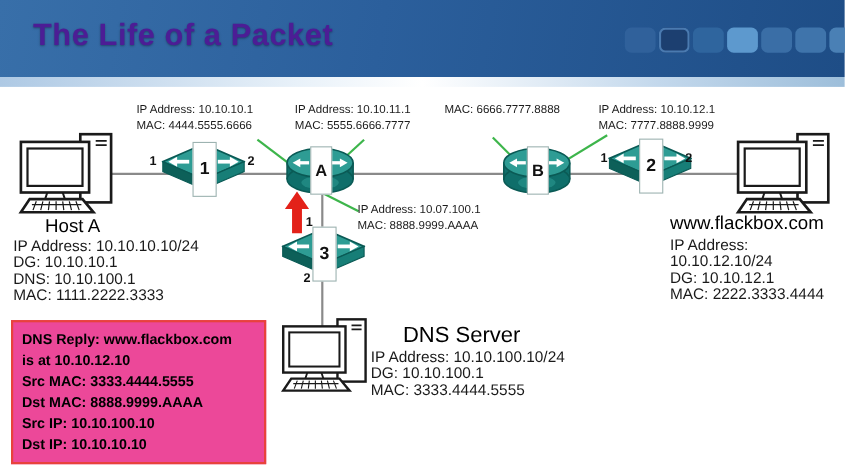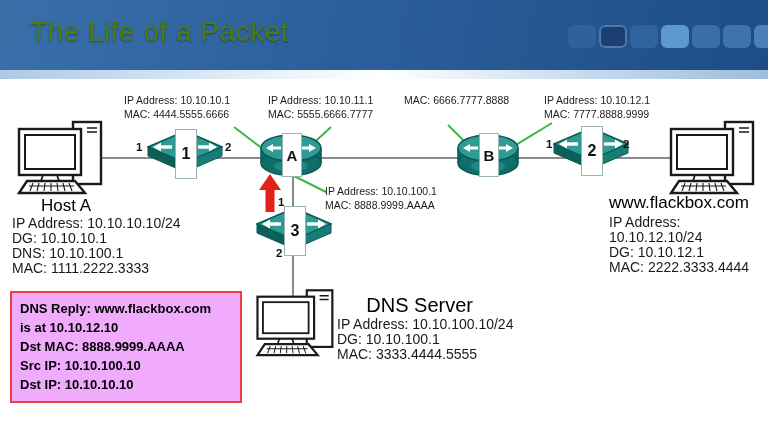--- a/index.html
+++ b/index.html
@@ -13,21 +13,21 @@
   .banner{
     position:absolute;left:0;top:0;width:768px;height:70px;
     background:linear-gradient(100deg,#386fa9 0%,#2b5f9c 45%,#1e4d86 100%);
   }
   .banner-edge{
     position:absolute;left:0;top:70px;width:768px;height:9px;
     background:linear-gradient(90deg,#aec9e4 0%,#e8f1f9 35%,#ffffff 50%,#c3d8ec 78%,#9dbeda 100%);
   }
   .slide-title{
     position:absolute;left:30px;top:16px;
-    font-size:28px;color:#4d7c0f;letter-spacing:.5px;font-weight:400;
+    font-size:28px;color:#4c1d95;letter-spacing:.5px;font-weight:700;
     text-shadow:0 1px 2px rgba(0,0,0,.35);
   }
   .deco{position:absolute;top:25px;right:-14px;display:flex;gap:3px;}
   .deco div{width:28px;height:23px;border-radius:6px;}
   .deco .sq1{background:#30619b;}
   .deco .sq2{background:#1c3f70;box-shadow:inset 0 0 0 2px #4a7ab0;}
   .deco .sq3{background:#2f659e;}
   .deco .sq4{background:#5d99ce;}
   .deco .sq5{background:#3a6ea6;}
   .deco .sq6{background:#3f74ab;}
@@ -46,21 +46,21 @@
   .iface{
     width:140px;text-align:left;font-size:10.5px;line-height:14px;top:93px;
   }
   .iface5{left:325px;top:184px;font-size:10.5px;line-height:14px;text-align:left;}
   .portnum{font-size:11.5px;font-weight:bold;color:#111;}
   .host-title{font-weight:normal;font-size:17px;color:#000;text-align:center;}
   .host-lines{font-size:14px;line-height:15px;color:#1a1a1a;}
   
   .packet-box{
     position:absolute;left:10px;top:291px;width:212px;z-index:4;
-    border:2.5px solid #e8423c;background:#f0abfc;
+    border:2.5px solid #e8423c;background:#ec4899;
     padding:6px 8px 7px 8px;
     font-size:13px;font-weight:bold;line-height:19px;color:#000;
   }
 </style>
 </head>
 <body>
 
 <svg width="0" height="0" style="position:absolute">
   <defs>
     <g id="pc" stroke="#1a1a1a" stroke-width="2.4" fill="#ffffff">
@@ -128,21 +128,21 @@
   <div>MAC: 5555.6666.7777</div>
 </div>
 <div class="txt iface" style="left:404px;">
   <div>MAC: 6666.7777.8888</div>
 </div>
 <div class="txt iface" style="left:544px;">
   <div>IP Address: 10.10.12.1</div>
   <div>MAC: 7777.8888.9999</div>
 </div>
 <div class="txt iface5">
-  <div>IP Address: 10.10.100.1</div>
+  <div>IP Address: 10.07.100.1</div>
   <div>MAC: 8888.9999.AAAA</div>
 </div>
 
 <div class="dev" style="left:13px;top:119px;width:92px;height:82px;">
   <svg viewBox="0 0 92 82">
       <use href="#pc"></use>
     </svg>
 </div>
 
 <div class="dev" style="left:147px;top:130px;width:76px;height:56px;">
@@ -217,16 +217,17 @@
 <div class="txt host-title" style="left:363px;top:294px;width:110px;text-align:right;font-size:20px;">DNS Server</div>
 <div class="txt host-lines" style="left:337px;top:317px;">
   <div>IP Address: 10.10.100.10/24</div>
   <div>DG: 10.10.100.1</div>
   <div>MAC: 3333.4444.5555</div>
 </div>
 
 <div class="packet-box">
   <div>DNS Reply: www.flackbox.com</div>
   <div>is at 10.10.12.10</div>
+  <div>Src MAC: 3333.4444.5555</div>
   <div>Dst MAC: 8888.9999.AAAA</div>
   <div>Src IP: 10.10.100.10</div>
   <div>Dst IP: 10.10.10.10</div>
 </div>
 
 </body></html>

